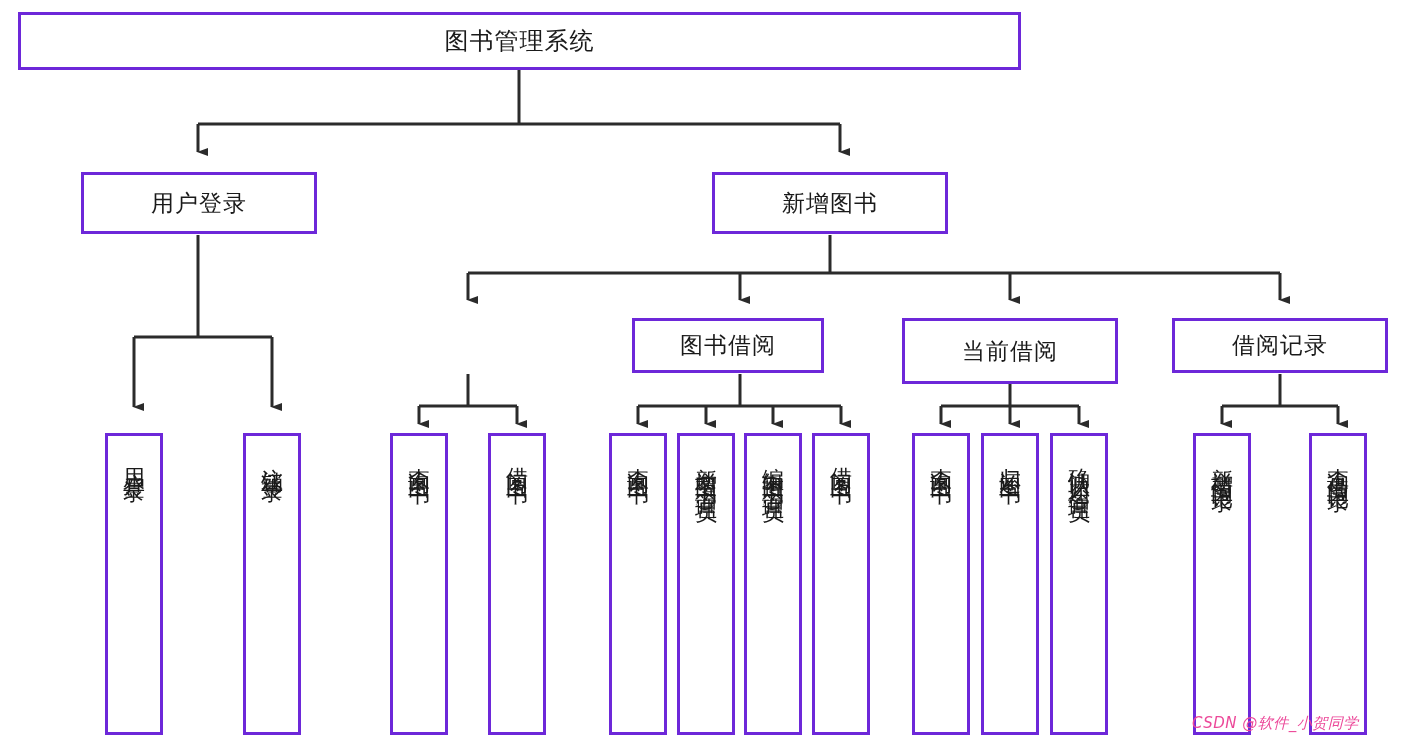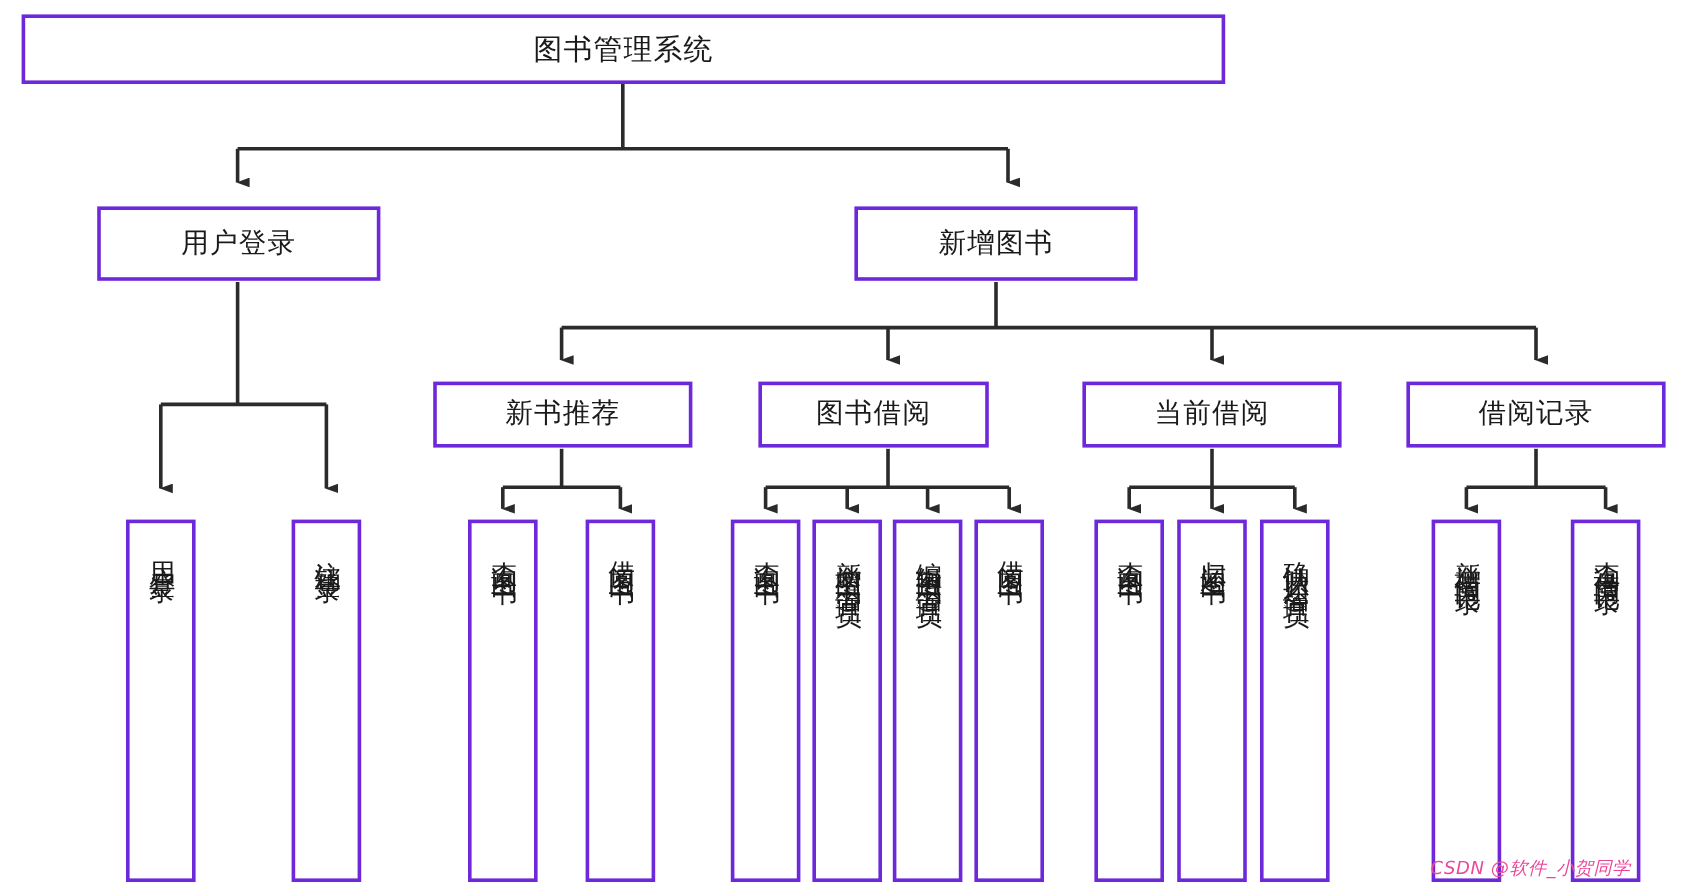--- a/index.html
+++ b/index.html
@@ -128,27 +128,24 @@
     <span class="node-label">图书管理系统</span>
   </div>
 
   <div class="node" style="left:81px; top:172px; width:236px; height:62px;">
     <span class="node-label">用户登录</span>
   </div>
   <div class="node" style="left:712px; top:172px; width:236px; height:62px;">
     <span class="node-label">新增图书</span>
   </div>
 
-  <div class="node" style="left:361px; top:318px; width:216px; height:55px;">
-    <span class="node-label">新书推荐</span>
-  </div>
   <div class="node" style="left:632px; top:318px; width:192px; height:55px;">
     <span class="node-label">图书借阅</span>
   </div>
-  <div class="node" style="left:902px; top:318px; width:216px; height:55px;">
+  <div class="node" style="left:902px; top:318px; width:216px; height:66px;">
     <span class="node-label">当前借阅</span>
   </div>
   <div class="node" style="left:1172px; top:318px; width:216px; height:55px;">
     <span class="node-label">借阅记录</span>
   </div>
 
   <div class="node vertical" style="left:105px; top:433px; width:58px; height:302px;">
     <span class="node-label">用户登录</span>
   </div>
   <div class="node vertical" style="left:243px; top:433px; width:58px; height:302px;">

